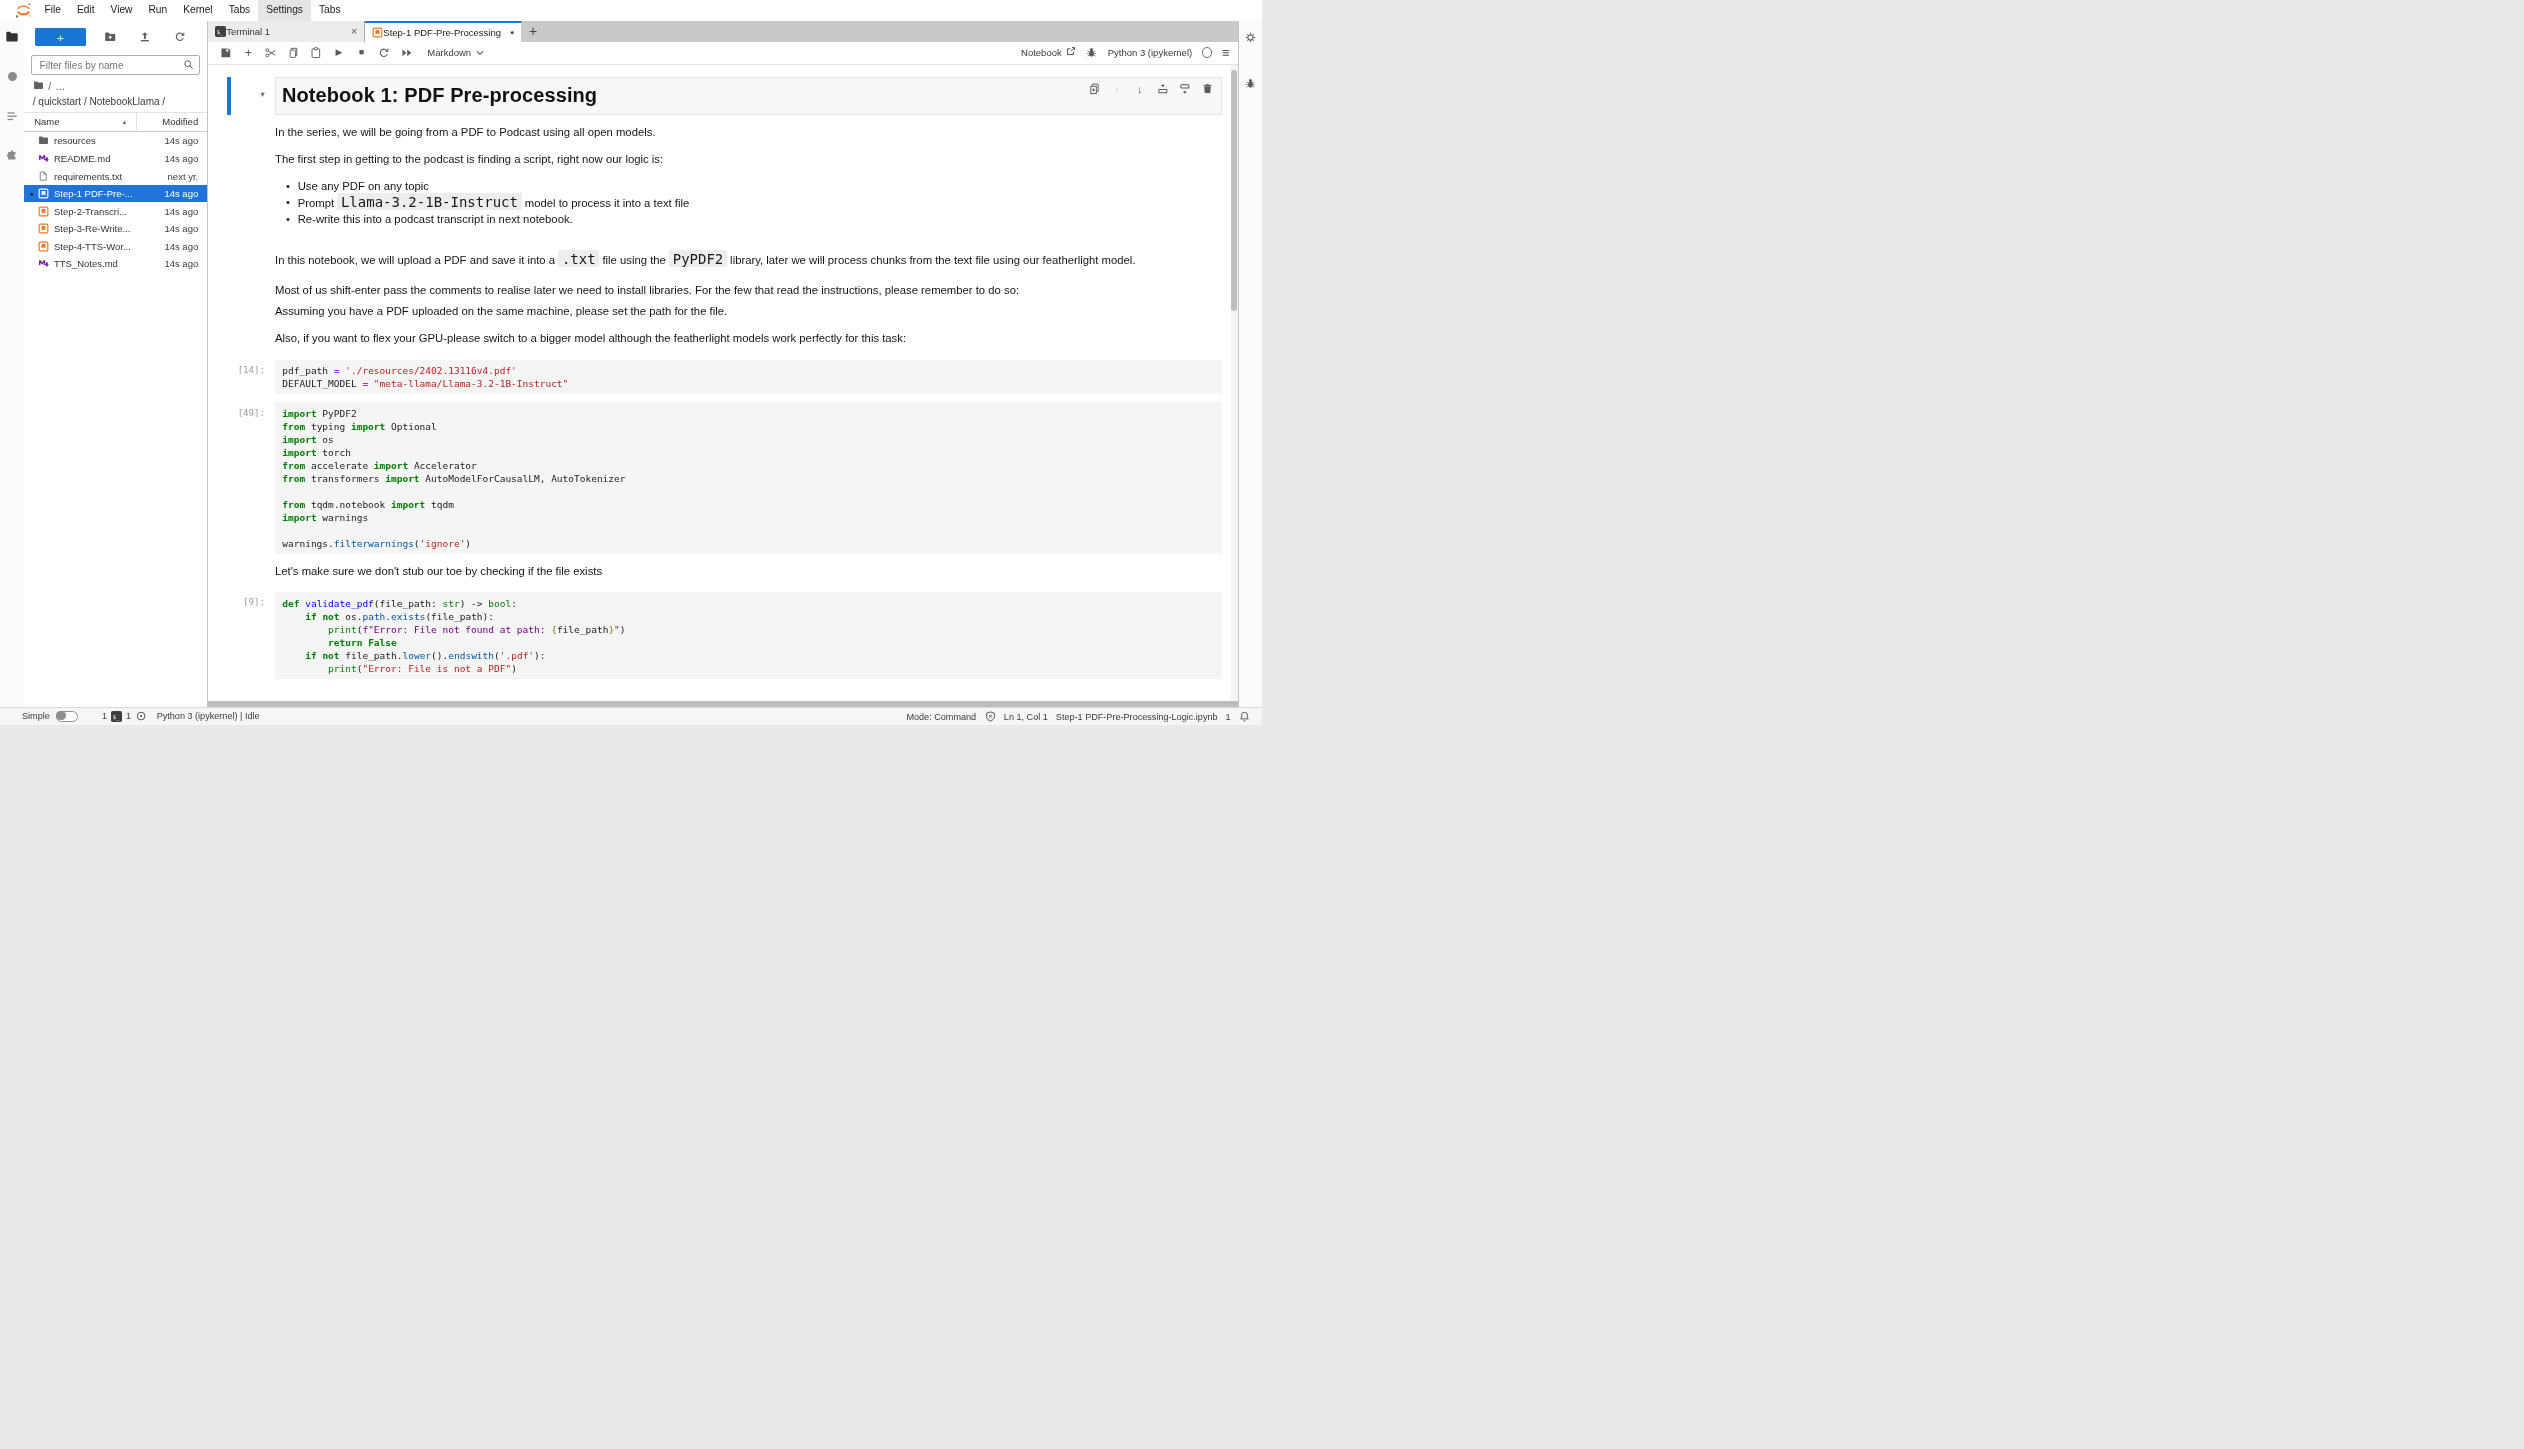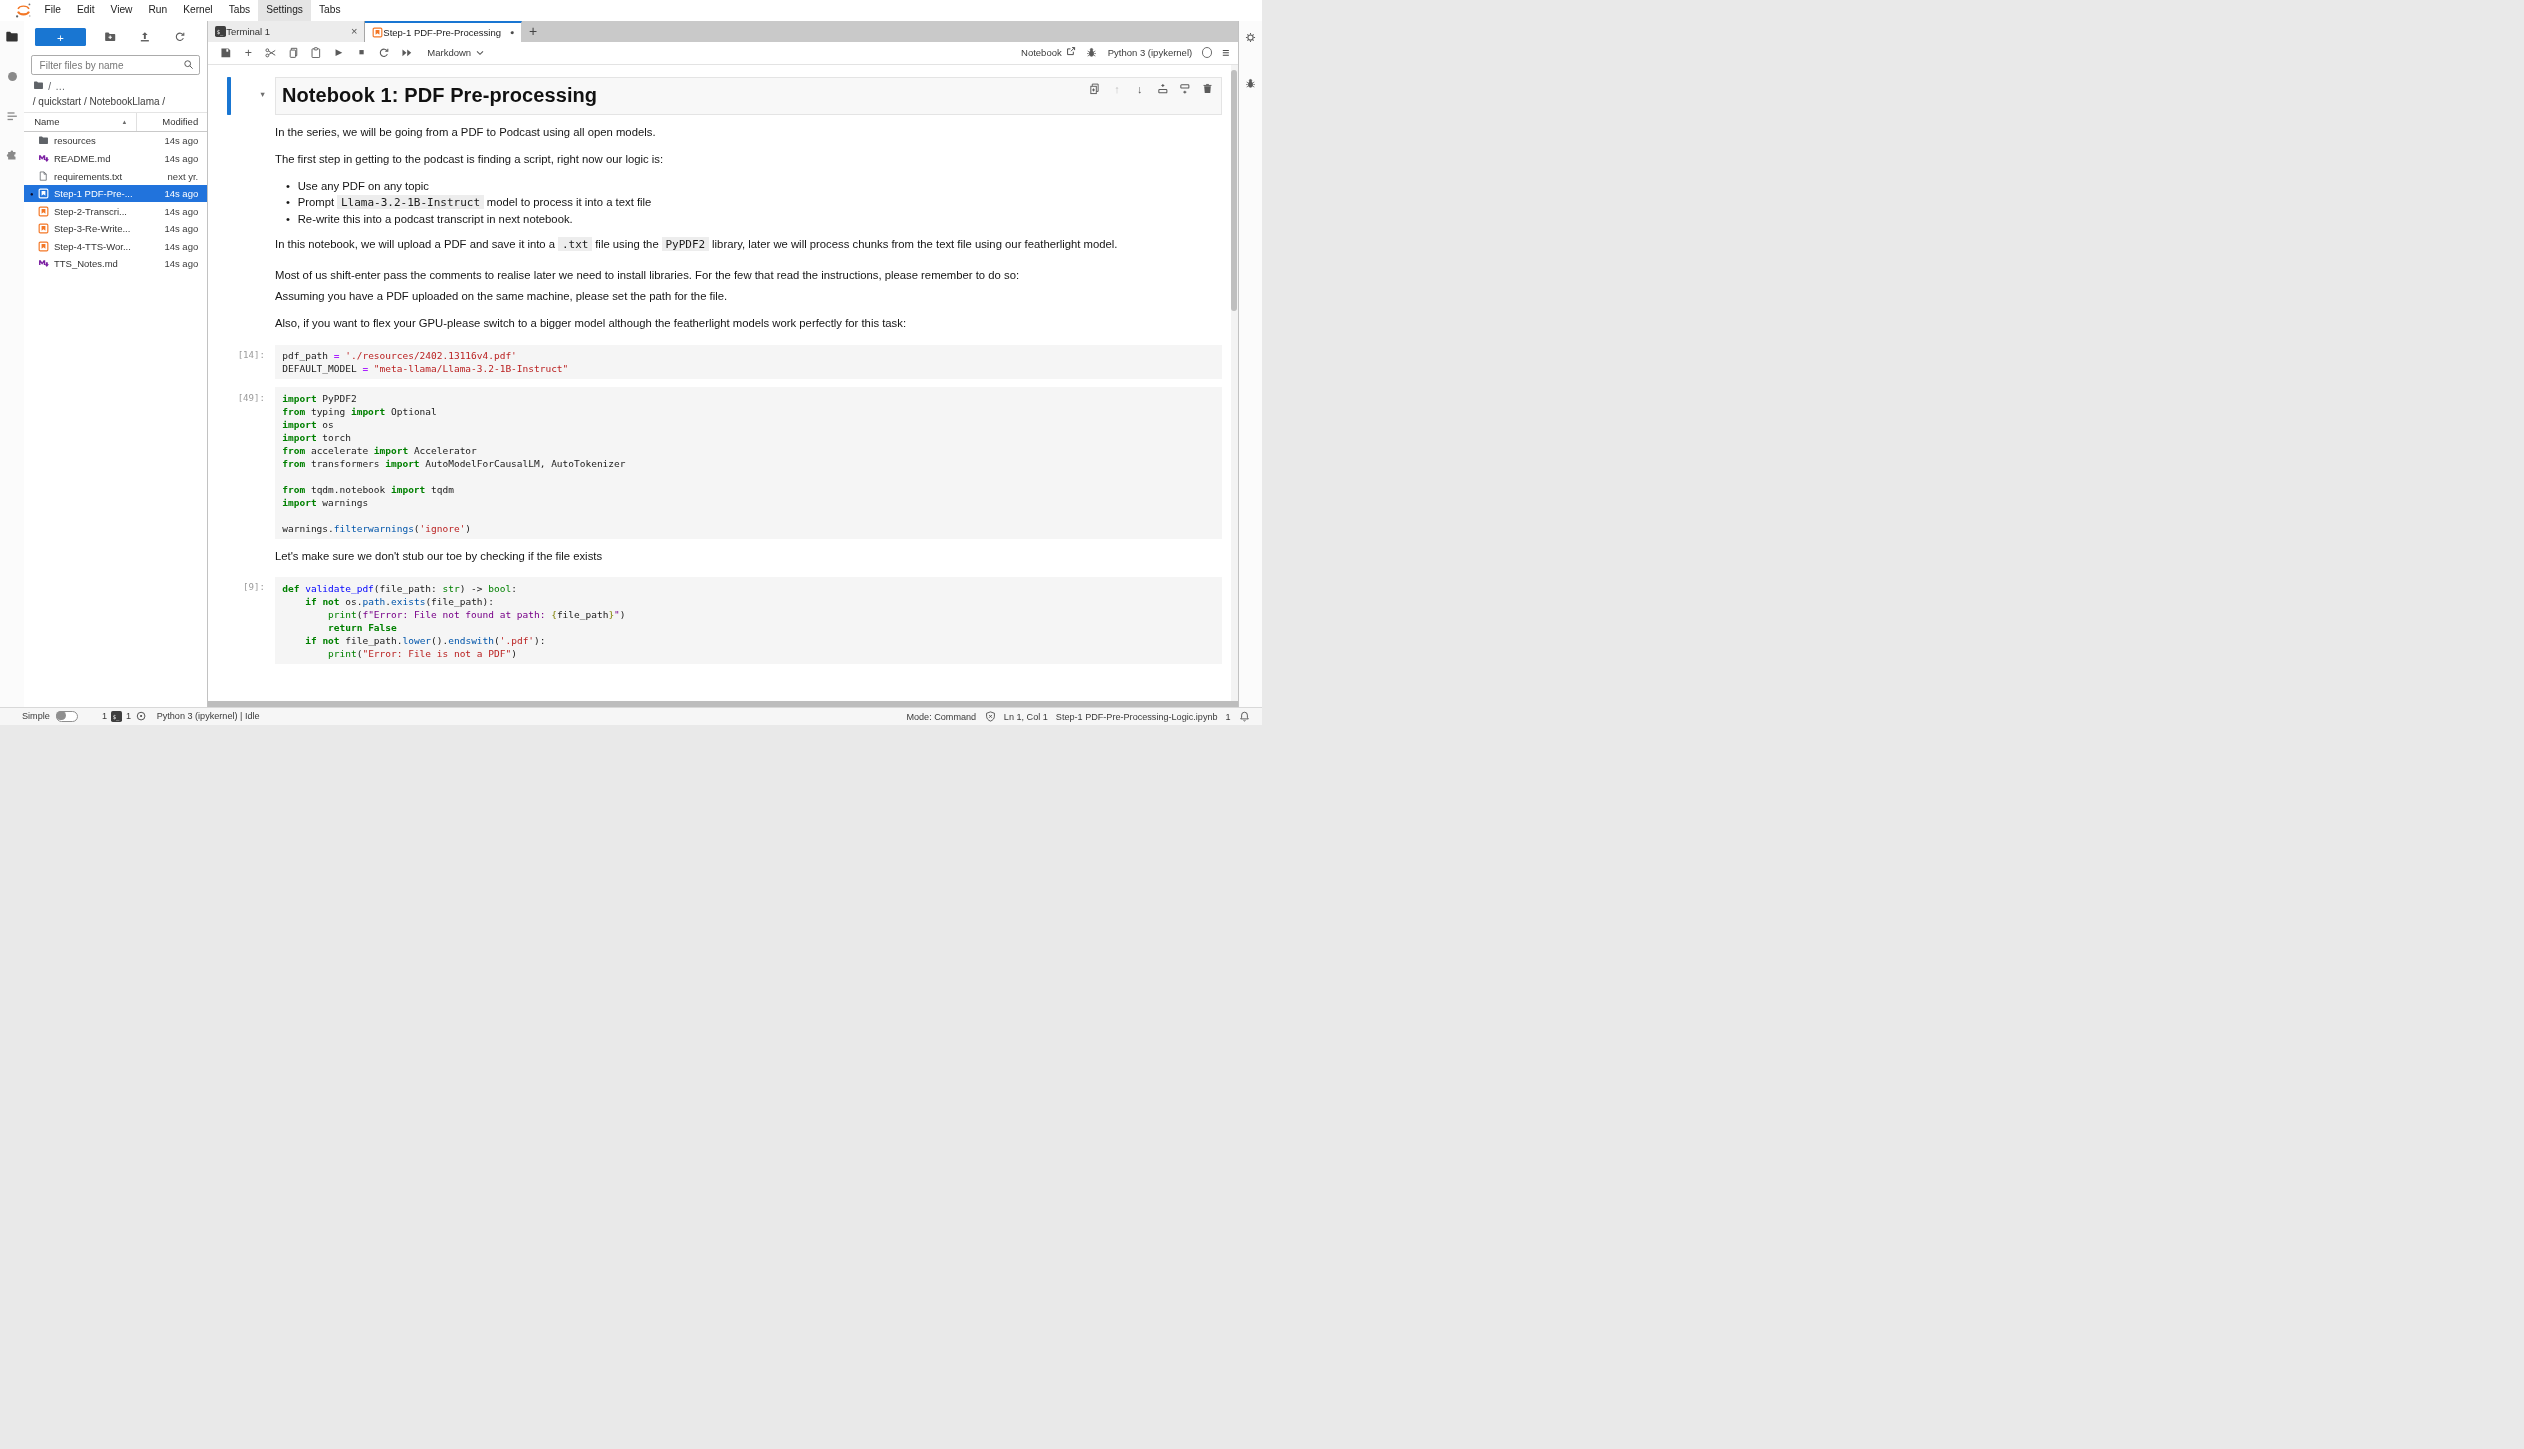--- a/index.html
+++ b/index.html
@@ -75,21 +75,21 @@
   .active-bar{position:absolute;left:-49px;top:-0.7px;width:4.4px;height:38px;background:#1976d2;border-radius:0.7px}
   .collapser{position:absolute;left:-17px;top:12.4px;font-size:7.3px;color:#6f6f6f}
   .nb-title{font-size:20px;font-weight:700;margin:0 0 0 5.9px;color:#111;letter-spacing:0.1px}
   .cell-toolbar{position:absolute;right:7.3px;top:5.1px;display:flex;gap:11px;color:#5a5a5a;align-items:center}
   .ct-icon{width:11.7px;height:11.7px;display:flex;align-items:center;justify-content:center;font-size:11px}
   .ct-icon.disabled{color:#c3c3c3}
   .md-p{font-size:11.3px;line-height:14px;color:#151515}
   .md-ul{}
   .md-li{display:flex;line-height:16px;font-size:11.3px;color:#151515;padding-left:11px}
   .bullet{width:11.7px;flex:none}
-  .inline-code{font-family:"DejaVu Sans Mono",monospace;font-size:11px;background:#ededed;
+  .inline-code{font-family:"DejaVu Sans Mono",monospace;font-size:14px;background:#ededed;
                padding:0.7px 3.7px;border-radius:0;color:#1a1a1a}
   .code-row{position:relative}
   .prompt{position:absolute;left:-57px;width:47px;text-align:right;top:5.1px;
           font-family:"DejaVu Sans Mono",monospace;font-size:9.1px;color:#9a9a9a}
   .code-block{background:#f5f5f5;padding:4.4px 7.3px;font-family:"DejaVu Sans Mono",monospace;
               font-size:9.5px;line-height:13px;color:#212121}
   .code-line{white-space:pre;height:13px}
   .tok-k{color:#008000;font-weight:bold}
   .tok-b{color:#008000}
   .tok-st{color:#ba2121}
@@ -448,21 +448,21 @@
               </div>
               <div class="md-li">
                 <span class="bullet">•</span>
                 <span>Prompt <span class="inline-code">Llama-3.2-1B-Instruct</span> model to process it into a text file</span>
               </div>
               <div class="md-li">
                 <span class="bullet">•</span>
                 <span>Re-write this into a podcast transcript in next notebook.</span>
               </div>
             </div>
-            <div class="md-p" style="margin-top: 10px;">In this notebook, we will upload a PDF and save it into a <span class="inline-code">.txt</span> file using the <span class="inline-code">PyPDF2</span> library, later we will process chunks from the text file using our featherlight model.</div>
+            <div class="md-p" style="margin-top: 25px;">In this notebook, we will upload a PDF and save it into a <span class="inline-code">.txt</span> file using the <span class="inline-code">PyPDF2</span> library, later we will process chunks from the text file using our featherlight model.</div>
             <div class="md-p" style="margin-top: 16px;">Most of us shift-enter pass the comments to realise later we need to install libraries. For the few that read the instructions, please remember to do so:</div>
             <div class="md-p" style="margin-top: 7.3px;">Assuming you have a PDF uploaded on the same machine, please set the path for the file.</div>
             <div class="md-p" style="margin-top: 13px;">Also, if you want to flex your GPU-please switch to a bigger model although the featherlight models work perfectly for this task:</div>
             <div class="code-row" style="margin-top: 14.6px;">
               <div class="prompt">[14]:</div>
               <div class="code-block">
                 <div class="code-line"><span class="tok-v">pdf_path </span><span class="tok-op">=</span><span class="tok-v"> </span><span class="tok-st">'./resources/2402.13116v4.pdf'</span></div>
                 <div class="code-line"><span class="tok-v">DEFAULT_MODEL </span><span class="tok-op">=</span><span class="tok-v"> </span><span class="tok-st">"meta-llama/Llama-3.2-1B-Instruct"</span></div>
               </div>
             </div>

